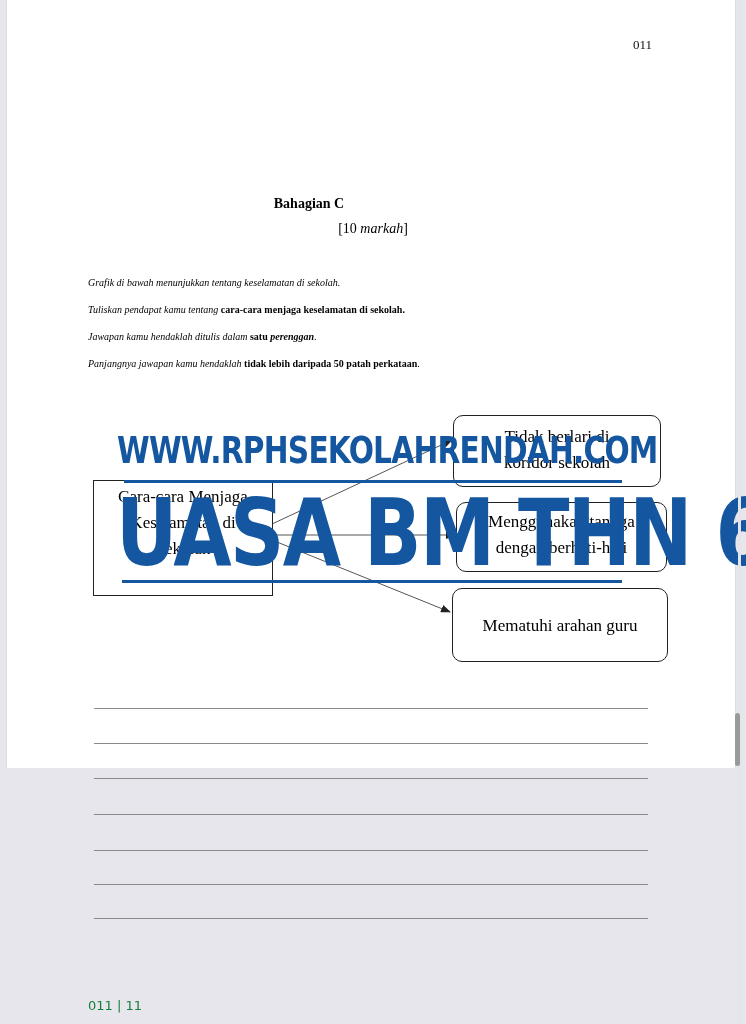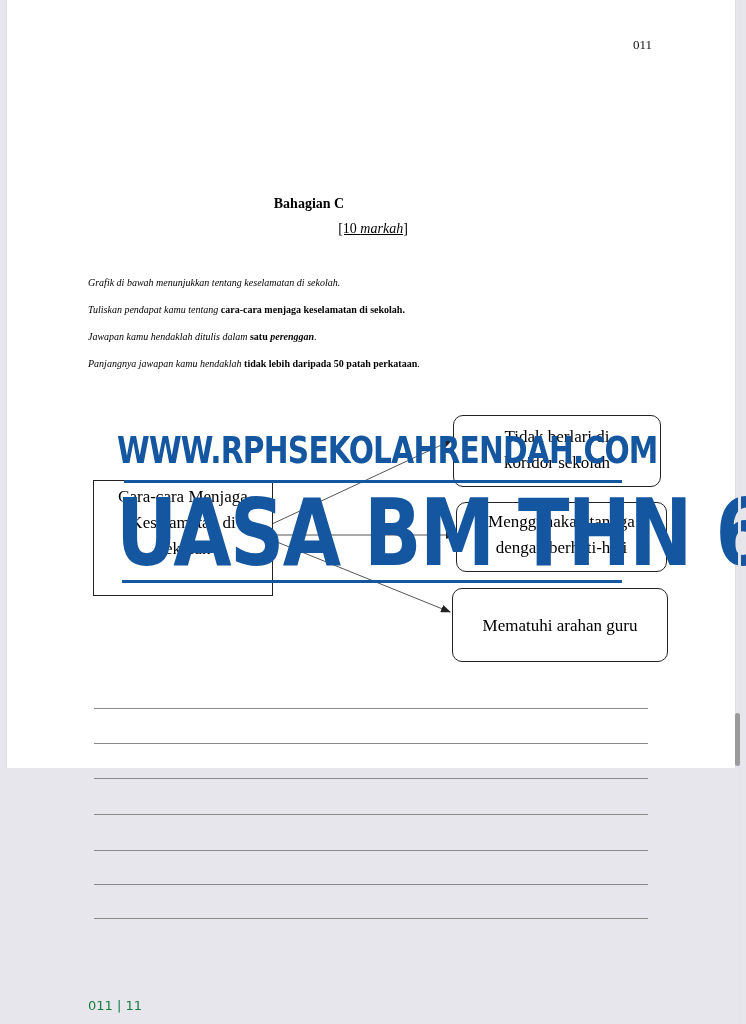--- a/index.html
+++ b/index.html
@@ -8,21 +8,21 @@
     background: #e6e6ec;
   }
   .page {
     position: absolute; left: 6px; top: 0; width: 728px; height: 768px;
     background: #ffffff;
     border-left: 1px solid #dcdce2; border-right: 1px solid #dcdce2;
     font-family: "Liberation Serif", serif; color: #111;
   }
   .page-num-top { position: absolute; left: 626px; top: 37px; font-size: 13px; }
   .section-title { position: absolute; left: 0; width: 594px; top: 196px; text-align: center; font-weight: bold; font-size: 14px; margin-left: 12px; }
-  .marks { position: absolute; left: 0; width: 746px; top: 221px; text-align: center; font-size: 14px; text-decoration: underline; }
+  .marks { position: absolute; left: 0; width: 746px; top: 221px; text-align: center; font-size: 14px; }
   .instr { position: absolute; left: 88px; font-size: 10px; white-space: nowrap; }
   .instr i { font-style: italic; }
   .instr b { font-weight: bold; text-align: center; }
   .box { position: absolute; background: #fff; border: 1.5px solid #222; font-size: 17px; text-align: center; line-height: 26px; box-sizing: border-box; }
   .box.round { border-radius: 10px; }
   svg.connectors { position: absolute; left: 0; top: 0; }
   .watermark { position: absolute; font-family: "DejaVu Sans", sans-serif; font-weight: bold; color: #1457a0; white-space: nowrap; }
   .wm1 { left: 117px; top: 428px; font-size: 38px; letter-spacing: -1px; transform: scaleX(0.78); transform-origin: left top; }
   .wm2 { left: 116px; top: 488px; font-size: 92px; letter-spacing: -2px; transform: scaleX(0.82); transform-origin: left top; line-height: 1; }
   .wm-line { position: absolute; background: #1457a0; height: 3px; }

